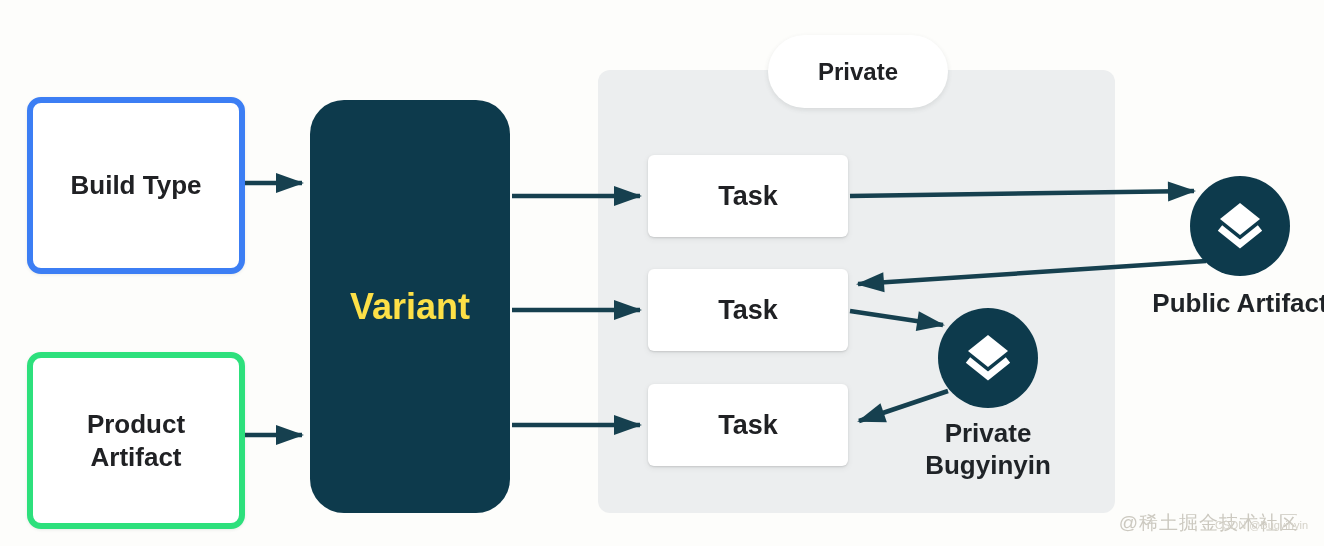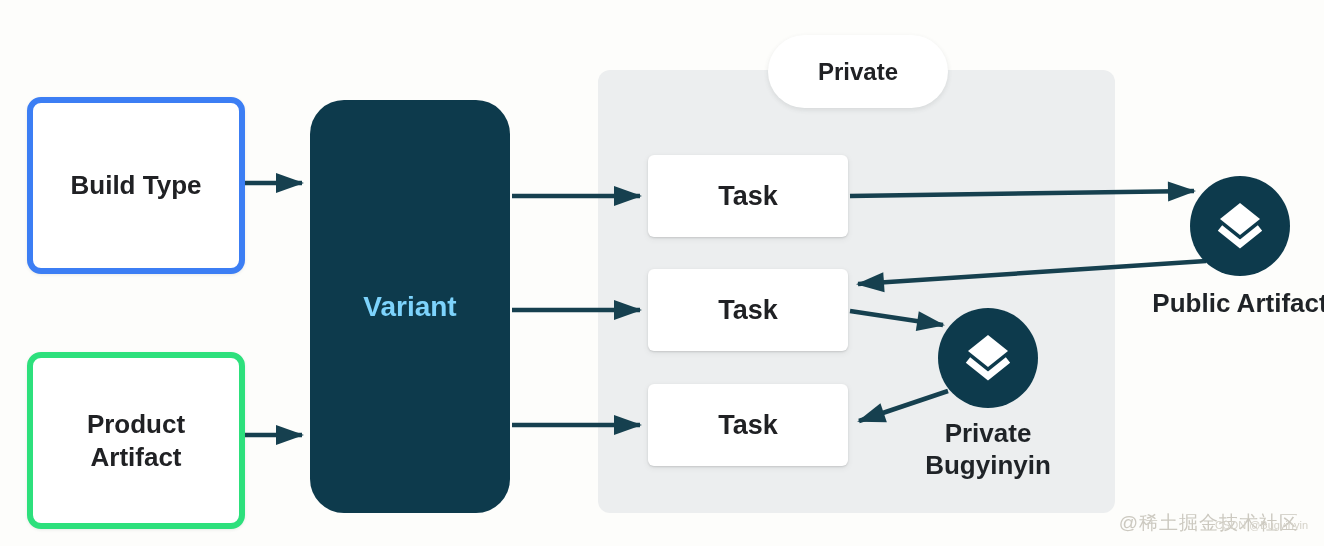--- a/index.html
+++ b/index.html
@@ -28,21 +28,21 @@
     box-shadow:0 1px 3px rgba(60,64,67,.10);
   }
   .io-box.blue{top:97px;border:6px solid #3c7ef4;}
   .io-box.green{top:352px;border:6px solid #2de07c;}
   .io-box .lbl{max-width:150px;}
   
   .variant-box{
     position:absolute;left:310px;top:100px;width:200px;height:413px;
     background:#0d3a4c;border-radius:34px;
     display:flex;align-items:center;justify-content:center;
-    color:#7dd3fc;font-size:28px;font-weight:600;
+    color:#fde047;font-size:36px;font-weight:600;
   }
   
   .task{
     position:absolute;left:648px;width:200px;height:82px;
     background:#ffffff;border-radius:6px;
     display:flex;align-items:center;justify-content:center;
     font-size:27px;font-weight:600;
     box-shadow:0 1px 2px rgba(60,64,67,.18),0 2px 6px rgba(60,64,67,.08);
   }
   .task.t1{top:155px;} .task.t2{top:269px;} .task.t3{top:384px;}

